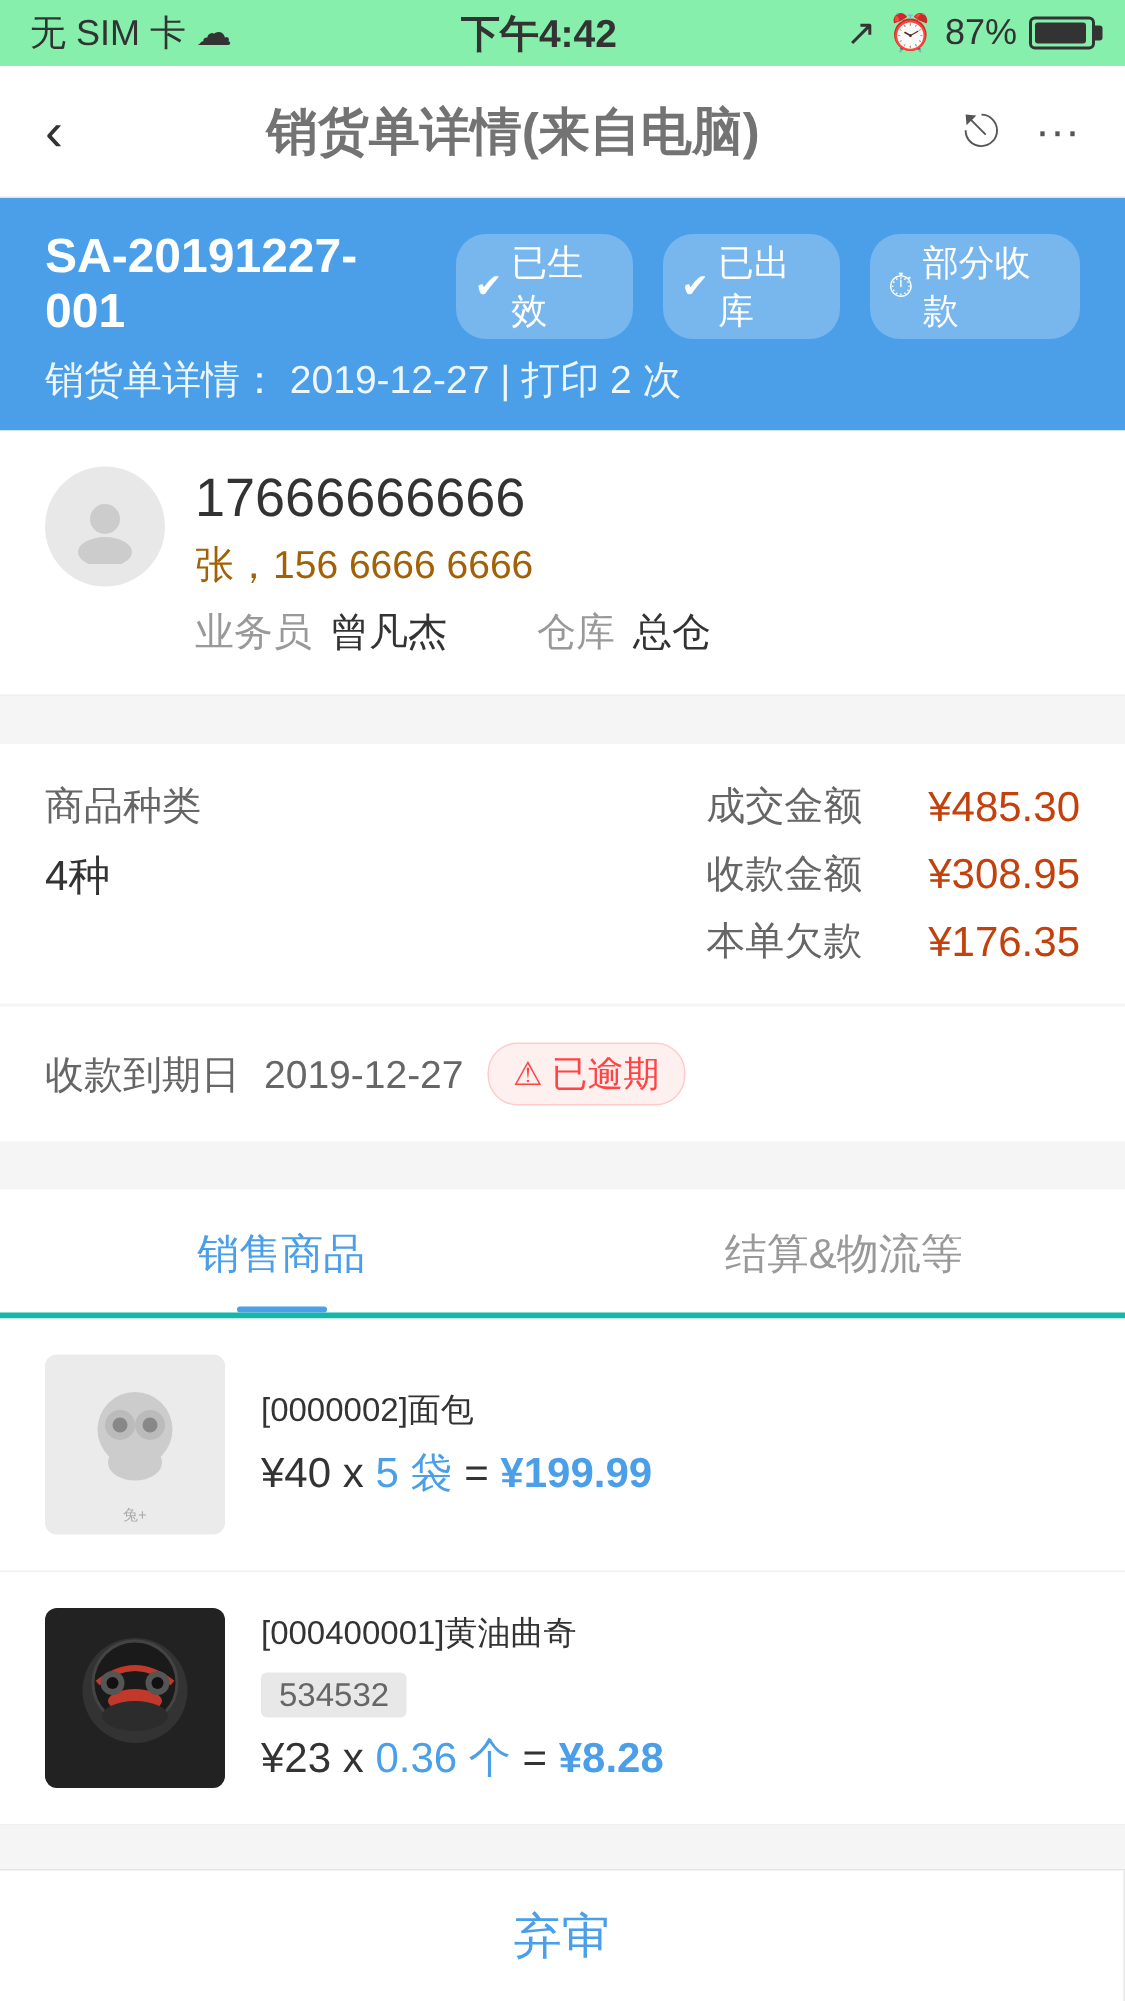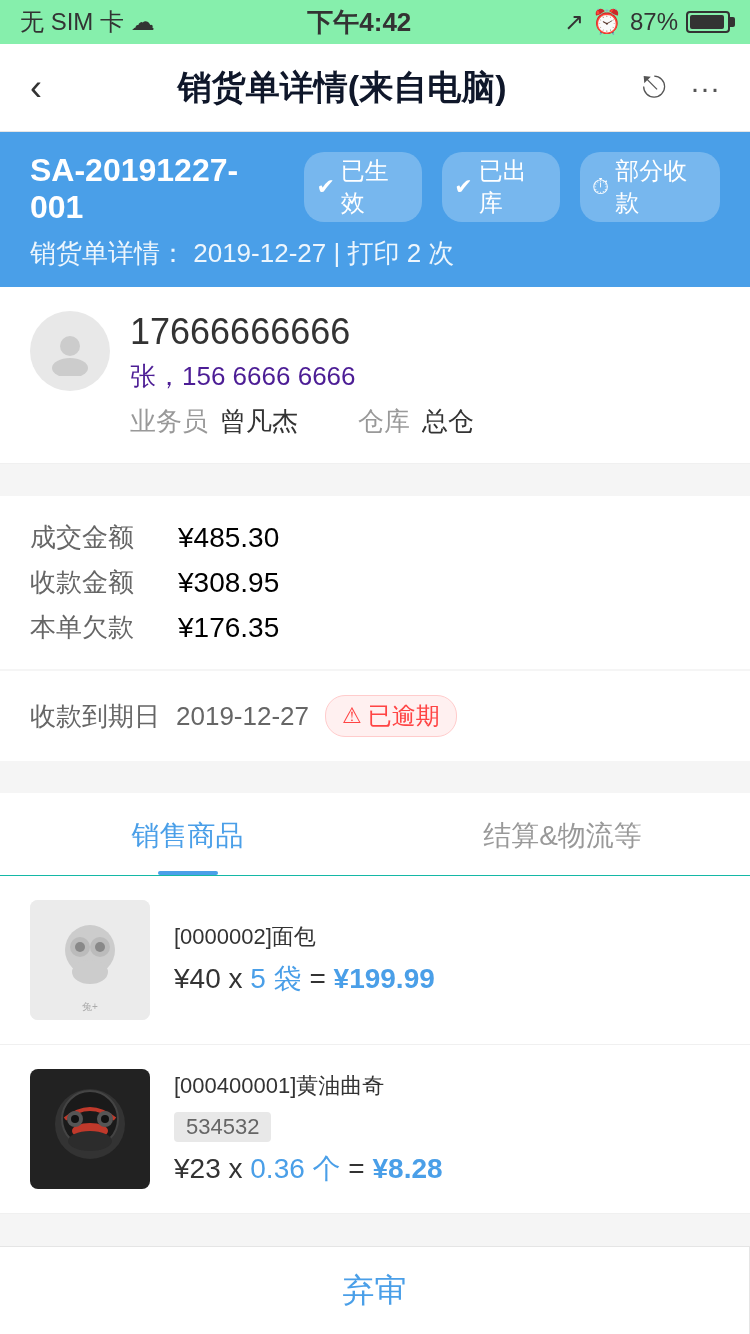--- a/index.html
+++ b/index.html
@@ -43,33 +43,33 @@
     .nav-bar {
       height: 88px;
       background: #fff;
       display: flex;
       align-items: center;
       justify-content: space-between;
       padding: 0 30px;
       border-bottom: 1px solid #e5e5e5;
     }
     .nav-back { font-size: 36px; color: #333; cursor: pointer; }
-    .nav-title { font-size: 34px; font-weight: 600; color: #0f172a; }
+    .nav-title { font-size: 34px; font-weight: 600; color: #737373; }
     .nav-actions { display: flex; align-items: center; gap: 24px; }
     .nav-icon { font-size: 30px; color: #555; cursor: pointer; }
 
     
     .header-banner {
       background: #4A9FE8;
       padding: 20px 30px 16px;
       color: #fff;
     }
     .header-order-row {
       display: flex;
-      align-items: flex-start;
+      align-items: flex-end;
       gap: 20px;
       margin-bottom: 10px;
     }
     .order-id { font-size: 32px; font-weight: 700; }
     .badge {
       display: flex; align-items: center; gap: 6px;
       font-size: 24px; background: rgba(255,255,255,0.25);
       border-radius: 20px; padding: 3px 12px;
     }
     .badge-check { color: #fff; font-size: 22px; }
@@ -85,42 +85,42 @@
       border-bottom: 1px solid #f0f0f0;
     }
     .avatar {
       width: 80px; height: 80px; border-radius: 50%;
       background: #e8e8e8;
       display: flex; align-items: center; justify-content: center;
       font-size: 40px; color: #aaa; flex-shrink: 0;
     }
     .customer-info { flex: 1; }
     .customer-phone { font-size: 36px; font-weight: 500; color: #333; margin-bottom: 6px; }
-    .customer-name { font-size: 26px; color: #4c1d95; margin-bottom: 10px; }
+    .customer-name { font-size: 26px; color: #a16207; margin-bottom: 10px; }
     .customer-meta { display: flex; gap: 60px; font-size: 26px; color: #666; }
     .meta-item { display: flex; gap: 12px; }
     .meta-label { color: #999; }
     .meta-value { color: #333; }
 
     
     .summary-section {
       background: #fff;
       padding: 24px 30px;
       margin-top: 16px;
       display: flex;
       justify-content: space-between;
       align-items: flex-start;
     }
     .summary-left { display: flex; flex-direction: column; gap: 10px; }
     .summary-label { font-size: 26px; color: #666; }
     .summary-value { font-size: 28px; color: #333; font-weight: 500; }
     .summary-right { display: flex; flex-direction: column; gap: 10px; align-items: flex-end; }
     .summary-row { display: flex; justify-content: space-between; gap: 44px; align-items: center; }
     .summary-row-label { font-size: 26px; color: #666; }
-    .summary-row-value { font-size: 28px; color: #000000; font-weight: 500; }
+    .summary-row-value { font-size: 28px; color: #c2410c; font-weight: 500; }
 
     
     .due-section {
       background: #fff;
       padding: 24px 30px;
       margin-top: 2px;
       display: flex;
       align-items: center;
       gap: 16px;
       font-size: 26px;
@@ -135,21 +135,21 @@
       color: #ff4444;
       display: flex; align-items: center; gap: 6px;
     }
     .overdue-dot { color: #ff4444; font-size: 22px; }
 
     
     .tabs-bar {
       background: #fff;
       display: flex;
       margin-top: 16px;
-      border-bottom: 1px solid #14b8a6;
+      border-bottom: 4px solid #14b8a6;
     }
     .tab {
       flex: 1;
       text-align: center;
       padding: 24px 0 20px;
       font-size: 28px;
       color: #999;
       cursor: pointer;
       position: relative;
     }
@@ -297,20 +297,24 @@
         <span class="meta-label">仓库</span>
         <span class="meta-value">总仓</span>
       </div>
     </div>
   </div>
 </div>
 
 <div class="divider"></div>
 
 <div class="summary-section">
+  <div class="summary-left">
+    <div class="summary-label">商品种类</div>
+    <div class="summary-value">4种</div>
+  </div>
   <div class="summary-right">
     <div class="summary-row">
       <span class="summary-row-label">成交金额</span>
       <span class="summary-row-value">¥485.30</span>
     </div>
     <div class="summary-row">
       <span class="summary-row-label">收款金额</span>
       <span class="summary-row-value">¥308.95</span>
     </div>
     <div class="summary-row">

